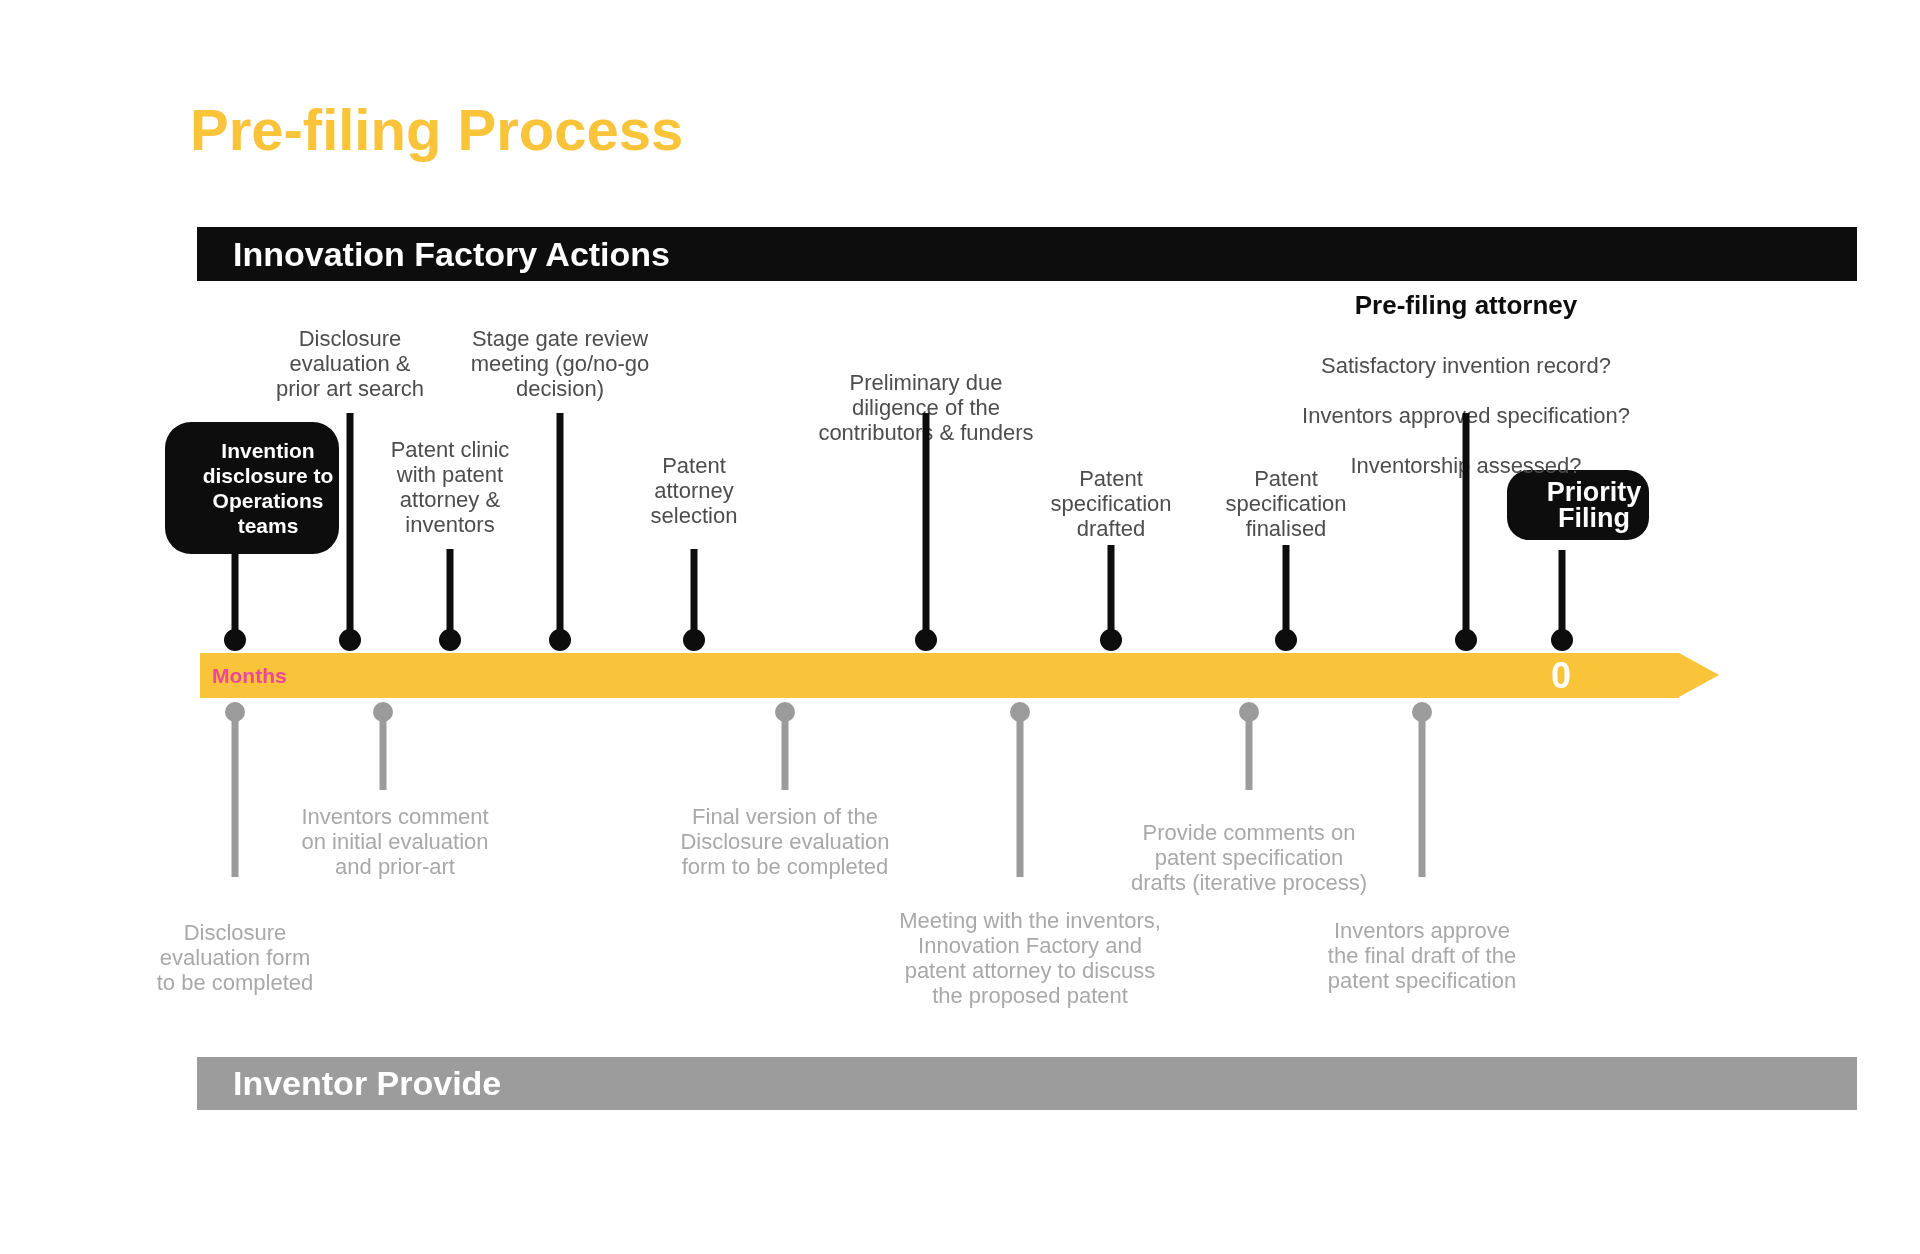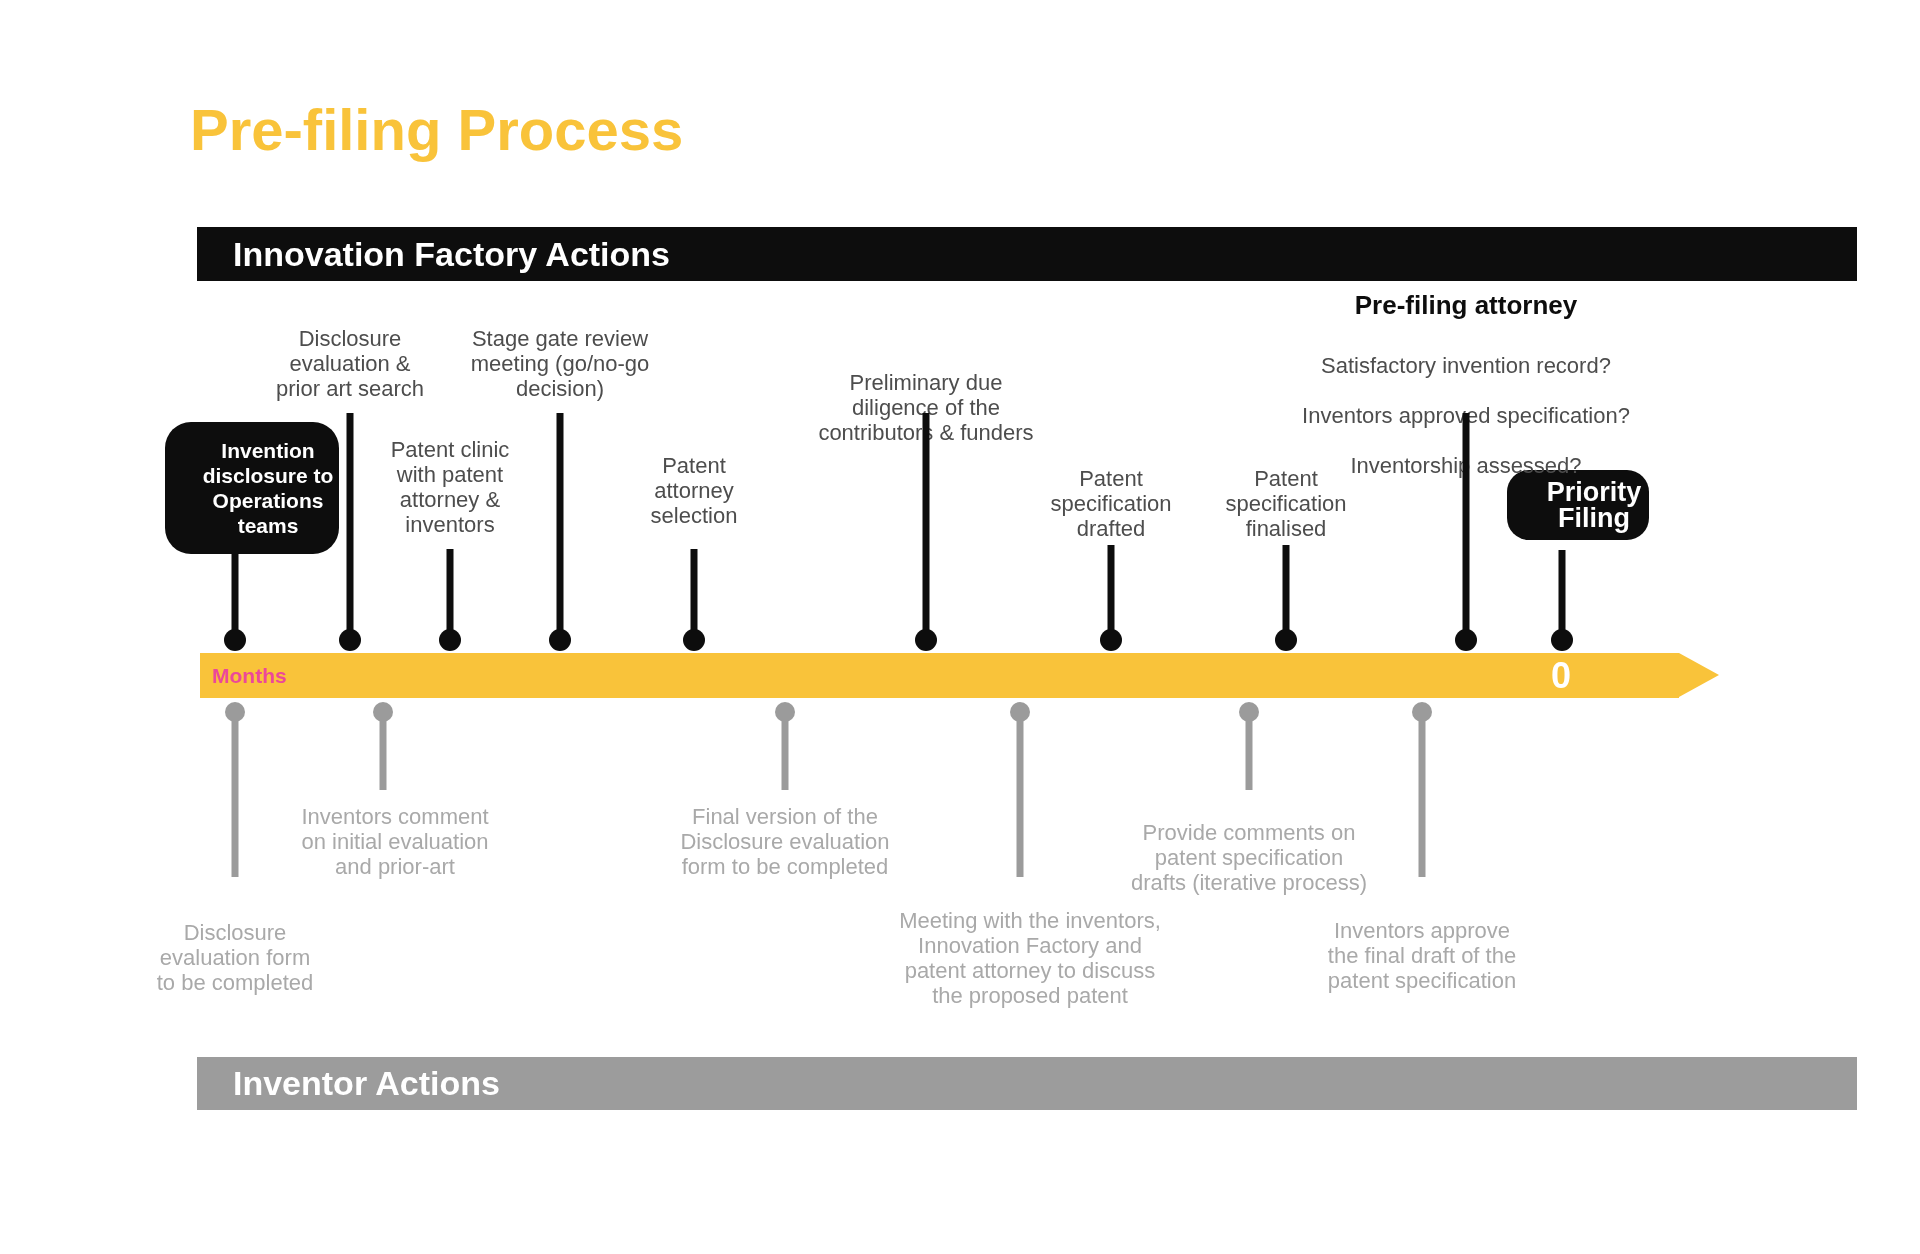--- a/index.html
+++ b/index.html
@@ -218,16 +218,16 @@
 
   <div>
     <div class="abs dot gray" style="left:1422px;top:702px;"></div>
     <div class="abs stem gray" style="left:1422px;top:712px;height:165px;"></div>
     <div class="abs label gray" style="left:1422px;top:918px;">Inventors approve
 the final draft of the
 patent specification</div>
   </div>
 
   <div class="abs banner gray">
-    <span>Inventor Actions</span>
+    <span>Inventor Provide</span>
   </div>
 
 </div>
 
 </body></html>

